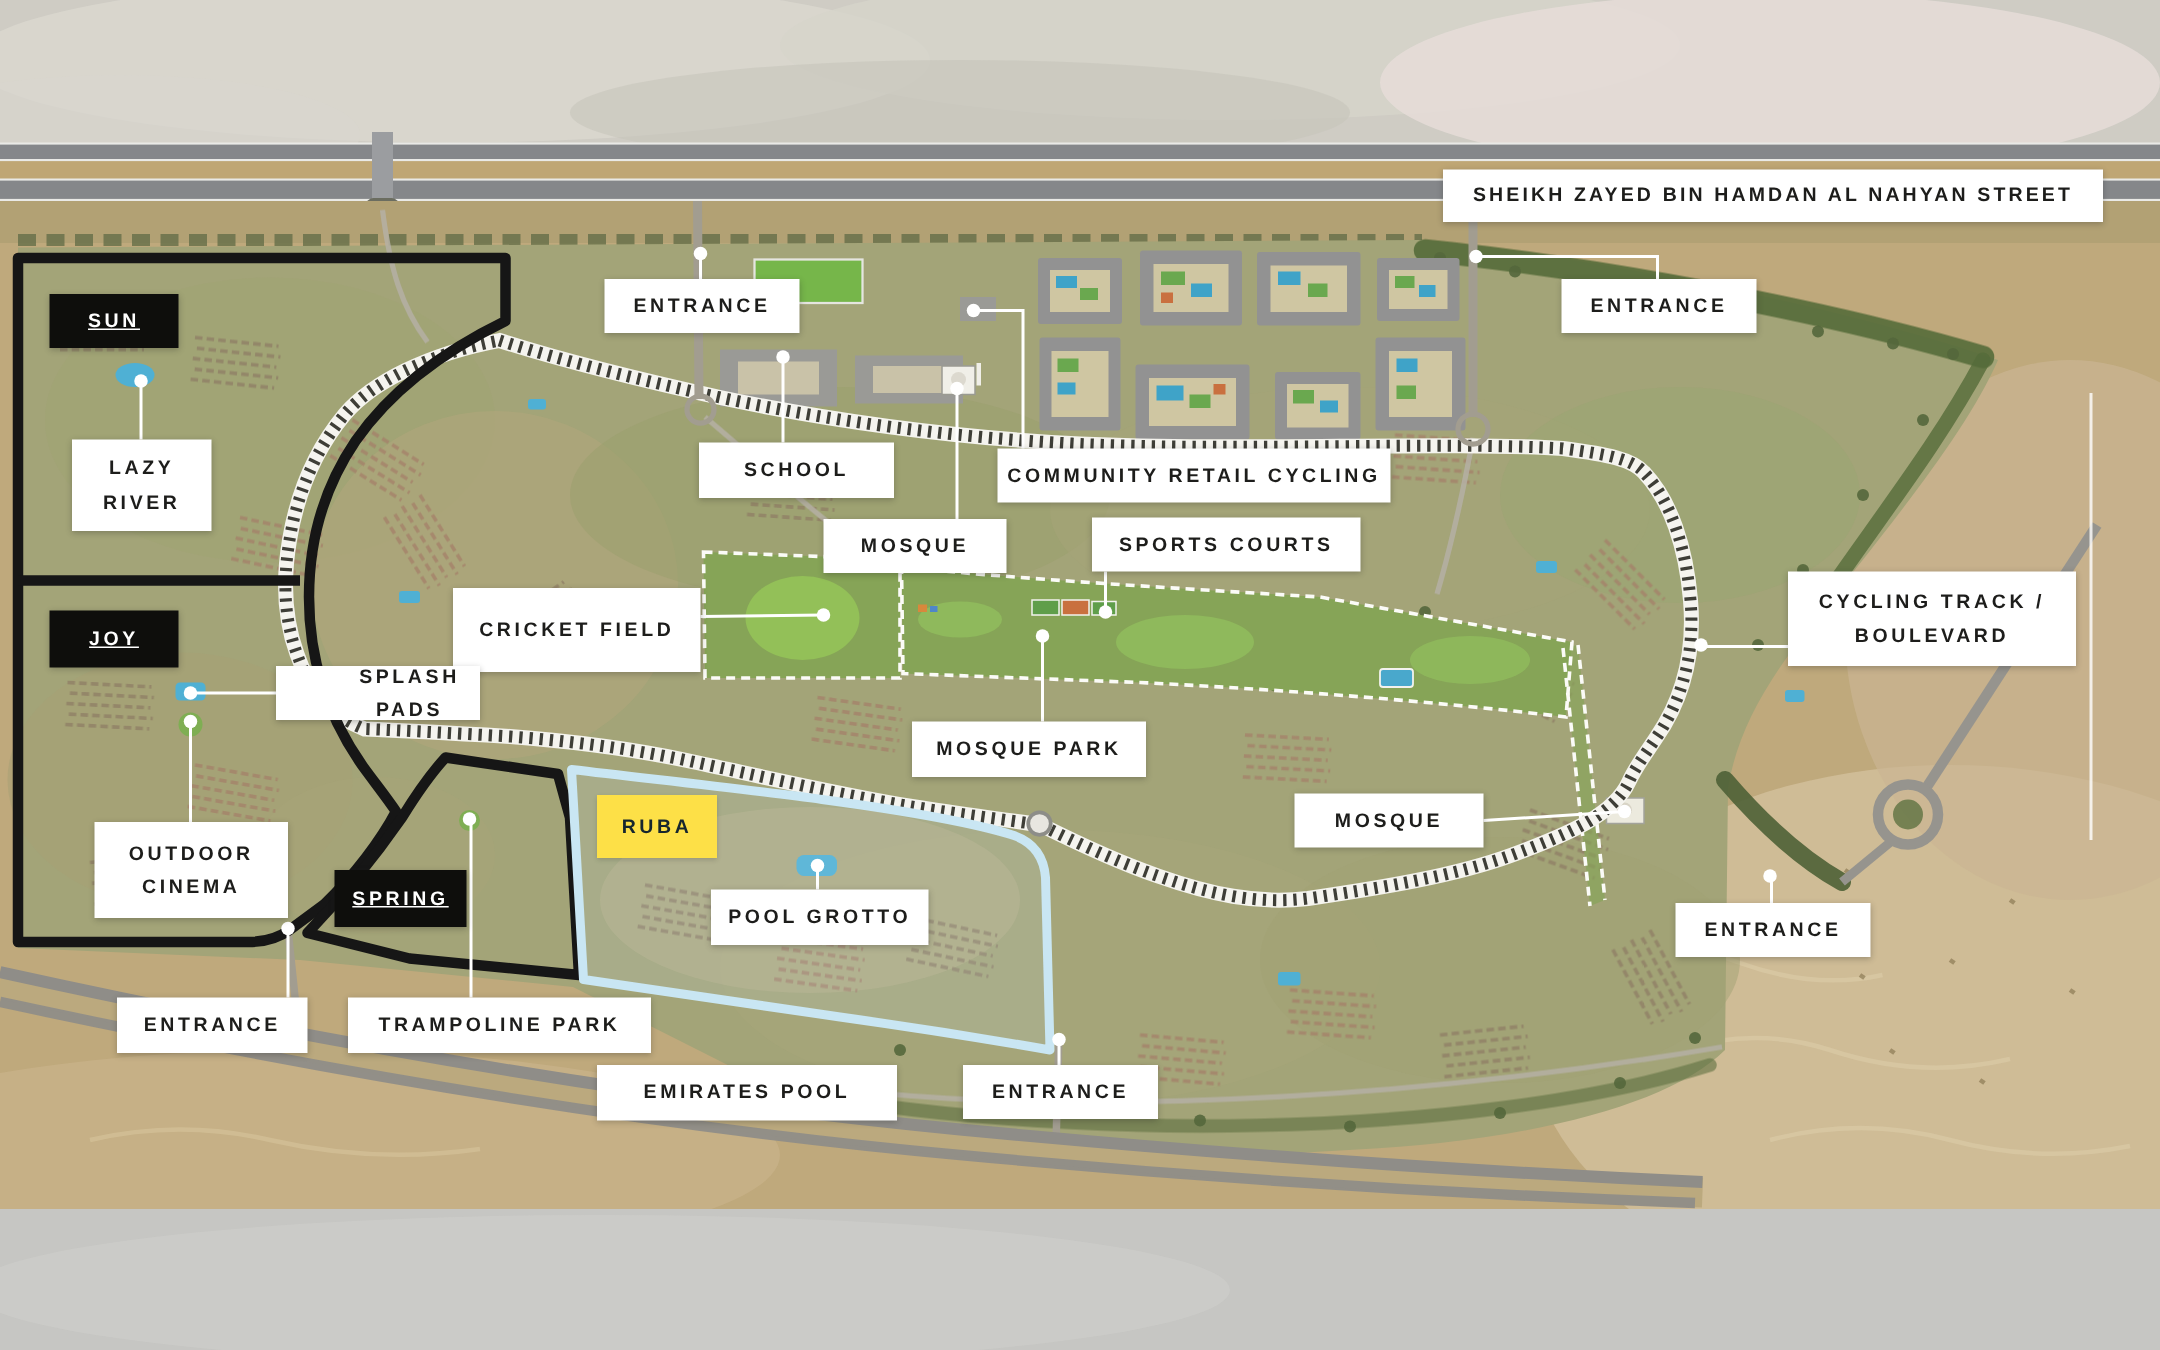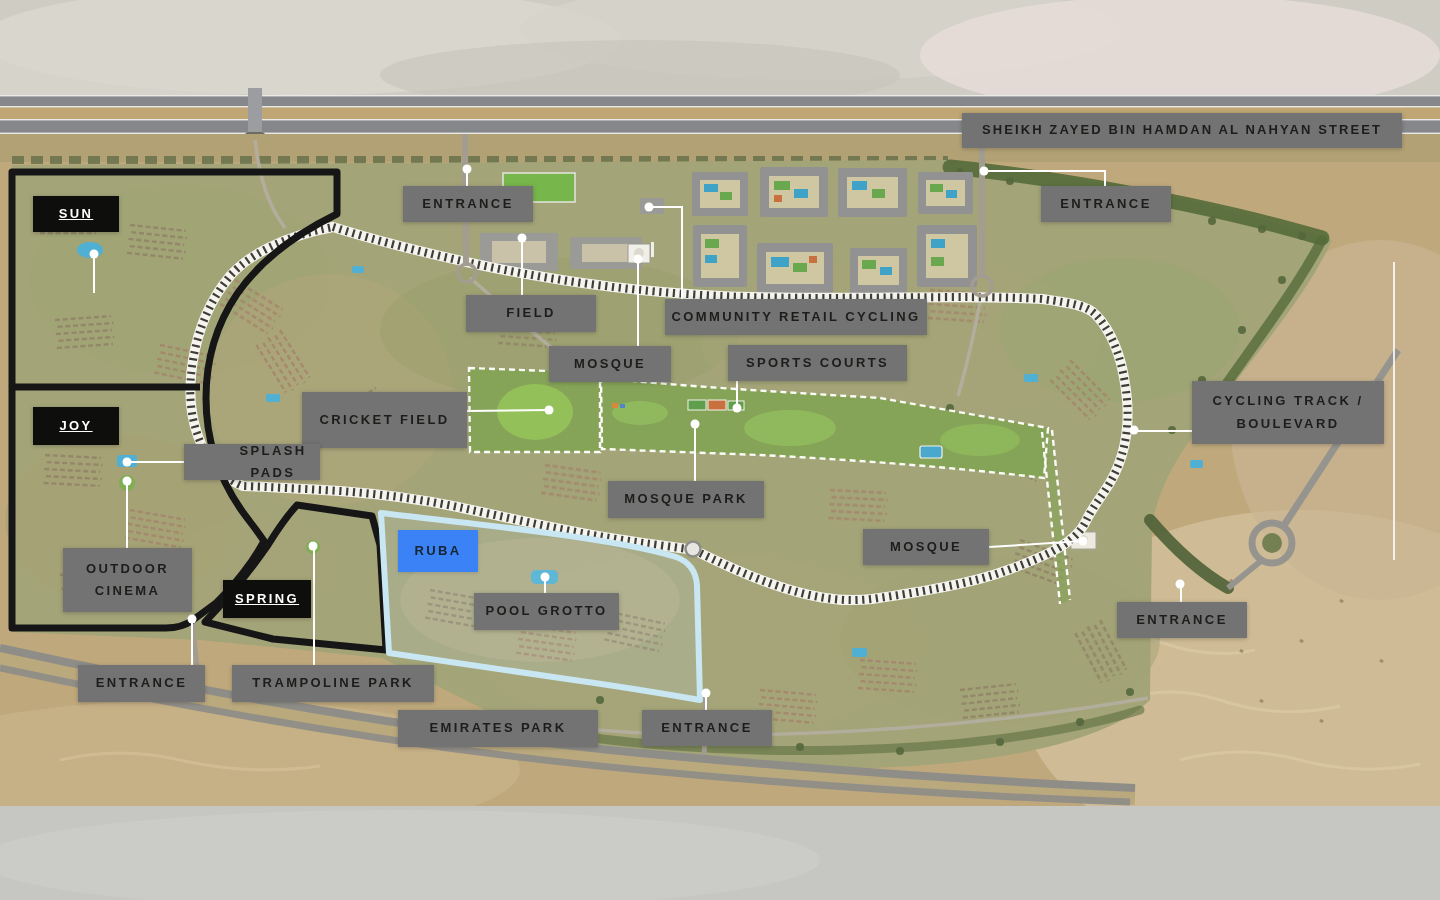--- a/index.html
+++ b/index.html
@@ -1,25 +1,25 @@
 <!DOCTYPE html>
 <html><head>
 <meta charset="utf-8">
 <style>
   html,body{margin:0;padding:0;background:#9a9a94;}
   #stage{position:relative;width:1440px;height:900px;overflow:hidden;
          font-family:"Liberation Sans",sans-serif;background:#ccc9c1;}
   #map-art{position:absolute;inset:0;}
   #leaders{position:absolute;inset:0;pointer-events:none;}
   .lbl{position:absolute;display:flex;align-items:center;justify-content:center;
-       text-align:center;box-sizing:border-box;background:#737373;color:#1d1d1b;
+       text-align:center;box-sizing:border-box;background:#ffffff;color:#1d1d1b;
        font-weight:700;font-size:13px;line-height:1.7;letter-spacing:2.4px;
        padding:0 6px;box-shadow:0 1px 4px rgba(40,40,35,.3);white-space:pre-line;}
   .lbl.dark{background:#0e0e0c;color:#ffffff;text-decoration:underline;}
-  .lbl.blue{background:#3b82f6;color:#16262e;box-shadow:0 1px 3px rgba(40,40,35,.18);}
+  .lbl.blue{background:#fde047;color:#16262e;box-shadow:0 1px 3px rgba(40,40,35,.18);}
   .lbl.street{letter-spacing:2.1px;}
 </style>
 </head>
 <body>
 
 <div id="stage">
 
   <svg id="map-art" viewBox="0 0 1440 900">
     <defs>
       <g id="rA" stroke="#8f7e66" stroke-width="2.4" stroke-dasharray="5 2.8" fill="none">
@@ -350,36 +350,37 @@
         <circle cx="706" cy="693" r="4.5"></circle>
     </g>
   </svg>
 
   <div class="lbl street" style="left:962px;top:113px;width:440px;height:35px;">SHEIKH ZAYED BIN HAMDAN AL NAHYAN STREET</div>
 
   <div class="lbl" style="left:403px;top:186px;width:130px;height:36px;">ENTRANCE</div>
   <div class="lbl" style="left:1041px;top:186px;width:130px;height:36px;">ENTRANCE</div>
 
   <div class="lbl dark" style="left:33px;top:196px;width:86px;height:36px;">SUN</div>
+  <div class="lbl" style="left:48px;top:293px;width:93px;height:61px;">LAZY RIVER</div>
   <div class="lbl dark" style="left:33px;top:407px;width:86px;height:38px;">JOY</div>
 
-  <div class="lbl" style="left:466px;top:295px;width:130px;height:37px;">FIELD</div>
+  <div class="lbl" style="left:466px;top:295px;width:130px;height:37px;">SCHOOL</div>
   <div class="lbl" style="left:665px;top:299px;width:262px;height:36px;">COMMUNITY RETAIL CYCLING</div>
   <div class="lbl" style="left:549px;top:346px;width:122px;height:36px;">MOSQUE</div>
   <div class="lbl" style="left:728px;top:345px;width:179px;height:36px;">SPORTS COURTS</div>
   <div class="lbl" style="left:302px;top:392px;width:165px;height:56px;">CRICKET FIELD</div>
   <div class="lbl" style="left:184px;top:444px;width:136px;height:36px;padding-left:48px;">SPLASH PADS</div>
   <div class="lbl" style="left:608px;top:481px;width:156px;height:37px;">MOSQUE PARK</div>
   <div class="lbl" style="left:1192px;top:381px;width:192px;height:63px;">CYCLING TRACK / BOULEVARD</div>
   <div class="lbl" style="left:863px;top:529px;width:126px;height:36px;">MOSQUE</div>
   <div class="lbl" style="left:63px;top:548px;width:129px;height:64px;">OUTDOOR CINEMA</div>
 
   <div class="lbl dark" style="left:223px;top:580px;width:88px;height:38px;">SPRING</div>
   <div class="lbl blue" style="left:398px;top:530px;width:80px;height:42px;">RUBA</div>
   <div class="lbl" style="left:474px;top:593px;width:145px;height:37px;">POOL GROTTO</div>
 
   <div class="lbl" style="left:1117px;top:602px;width:130px;height:36px;">ENTRANCE</div>
   <div class="lbl" style="left:78px;top:665px;width:127px;height:37px;">ENTRANCE</div>
   <div class="lbl" style="left:232px;top:665px;width:202px;height:37px;">TRAMPOLINE PARK</div>
-  <div class="lbl" style="left:398px;top:710px;width:200px;height:37px;">EMIRATES PARK</div>
+  <div class="lbl" style="left:398px;top:710px;width:200px;height:37px;">EMIRATES POOL</div>
   <div class="lbl" style="left:642px;top:710px;width:130px;height:36px;">ENTRANCE</div>
 
 </div>
 
 </body></html>

